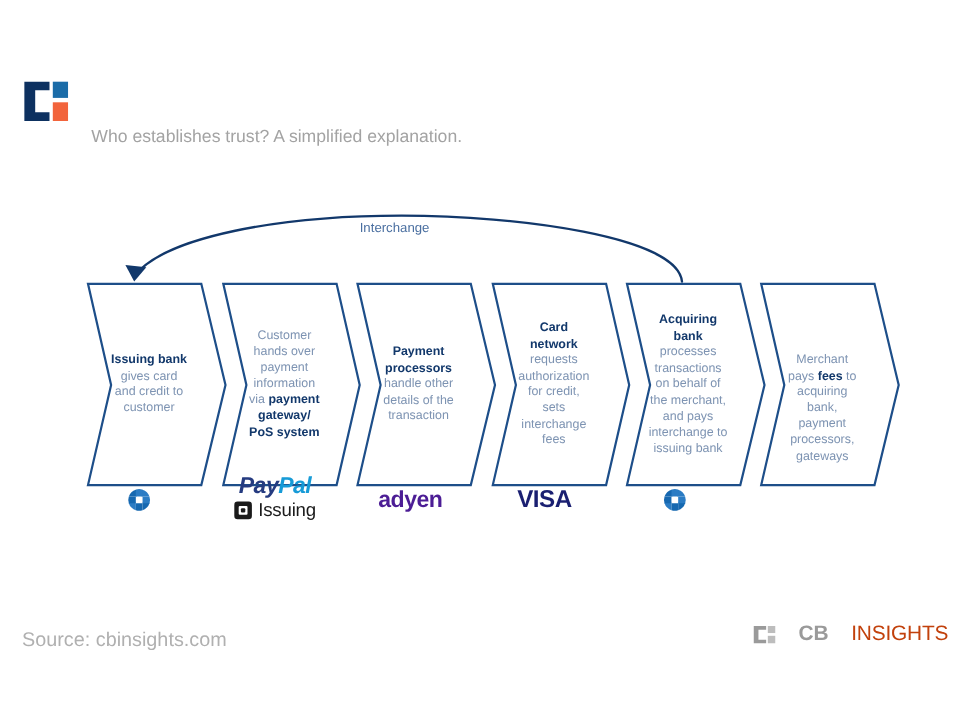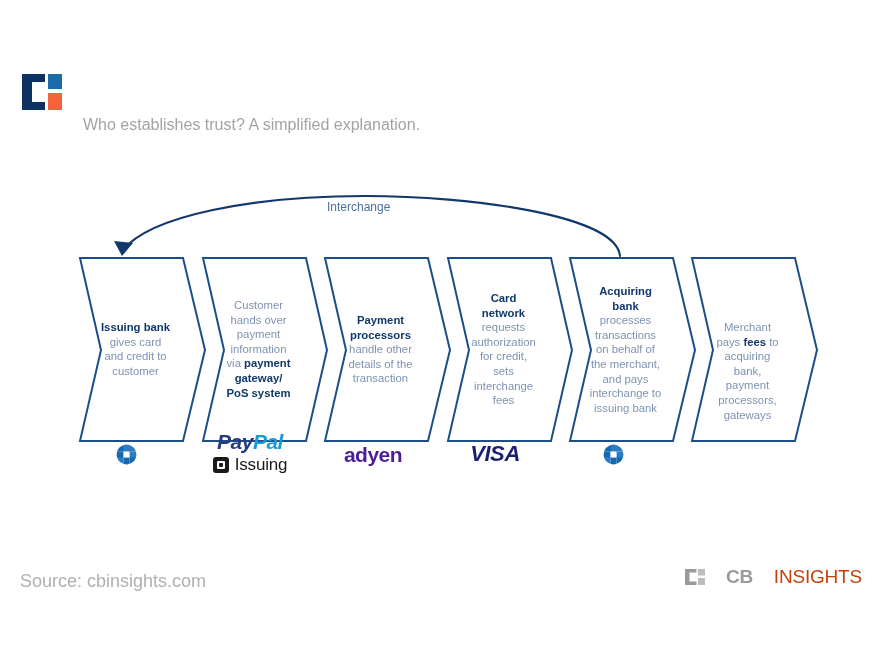--- a/index.html
+++ b/index.html
@@ -81,21 +81,21 @@
   .square-mark i:after {
     content: ""; position: absolute; left: 2px; top: 2px;
     width: 4px; height: 4px; background: #1a1a1a; border-radius: 1px;
   }
   .square-txt { font-size: 17px; color: #1a1a1a; letter-spacing: -0.2px; }
   .adyen-txt {
     font-size: 21px; font-weight: bold; color: #4c1d95;
     letter-spacing: -0.5px;
   }
   .visa-txt {
-    font-size: 22px; font-weight: bold; font-style: italic;
+    font-size: 22px; font-weight: bold; 
     color: #1a1f71; letter-spacing: -0.4px;
   }
 
   
   #source-note {
     position: absolute; left: 20px; top: 571px;
     font-size: 18px; color: #b0b0b0; white-space: nowrap;
   }
   #footer-logo {
     position: absolute; right: 18px; top: 566px;

